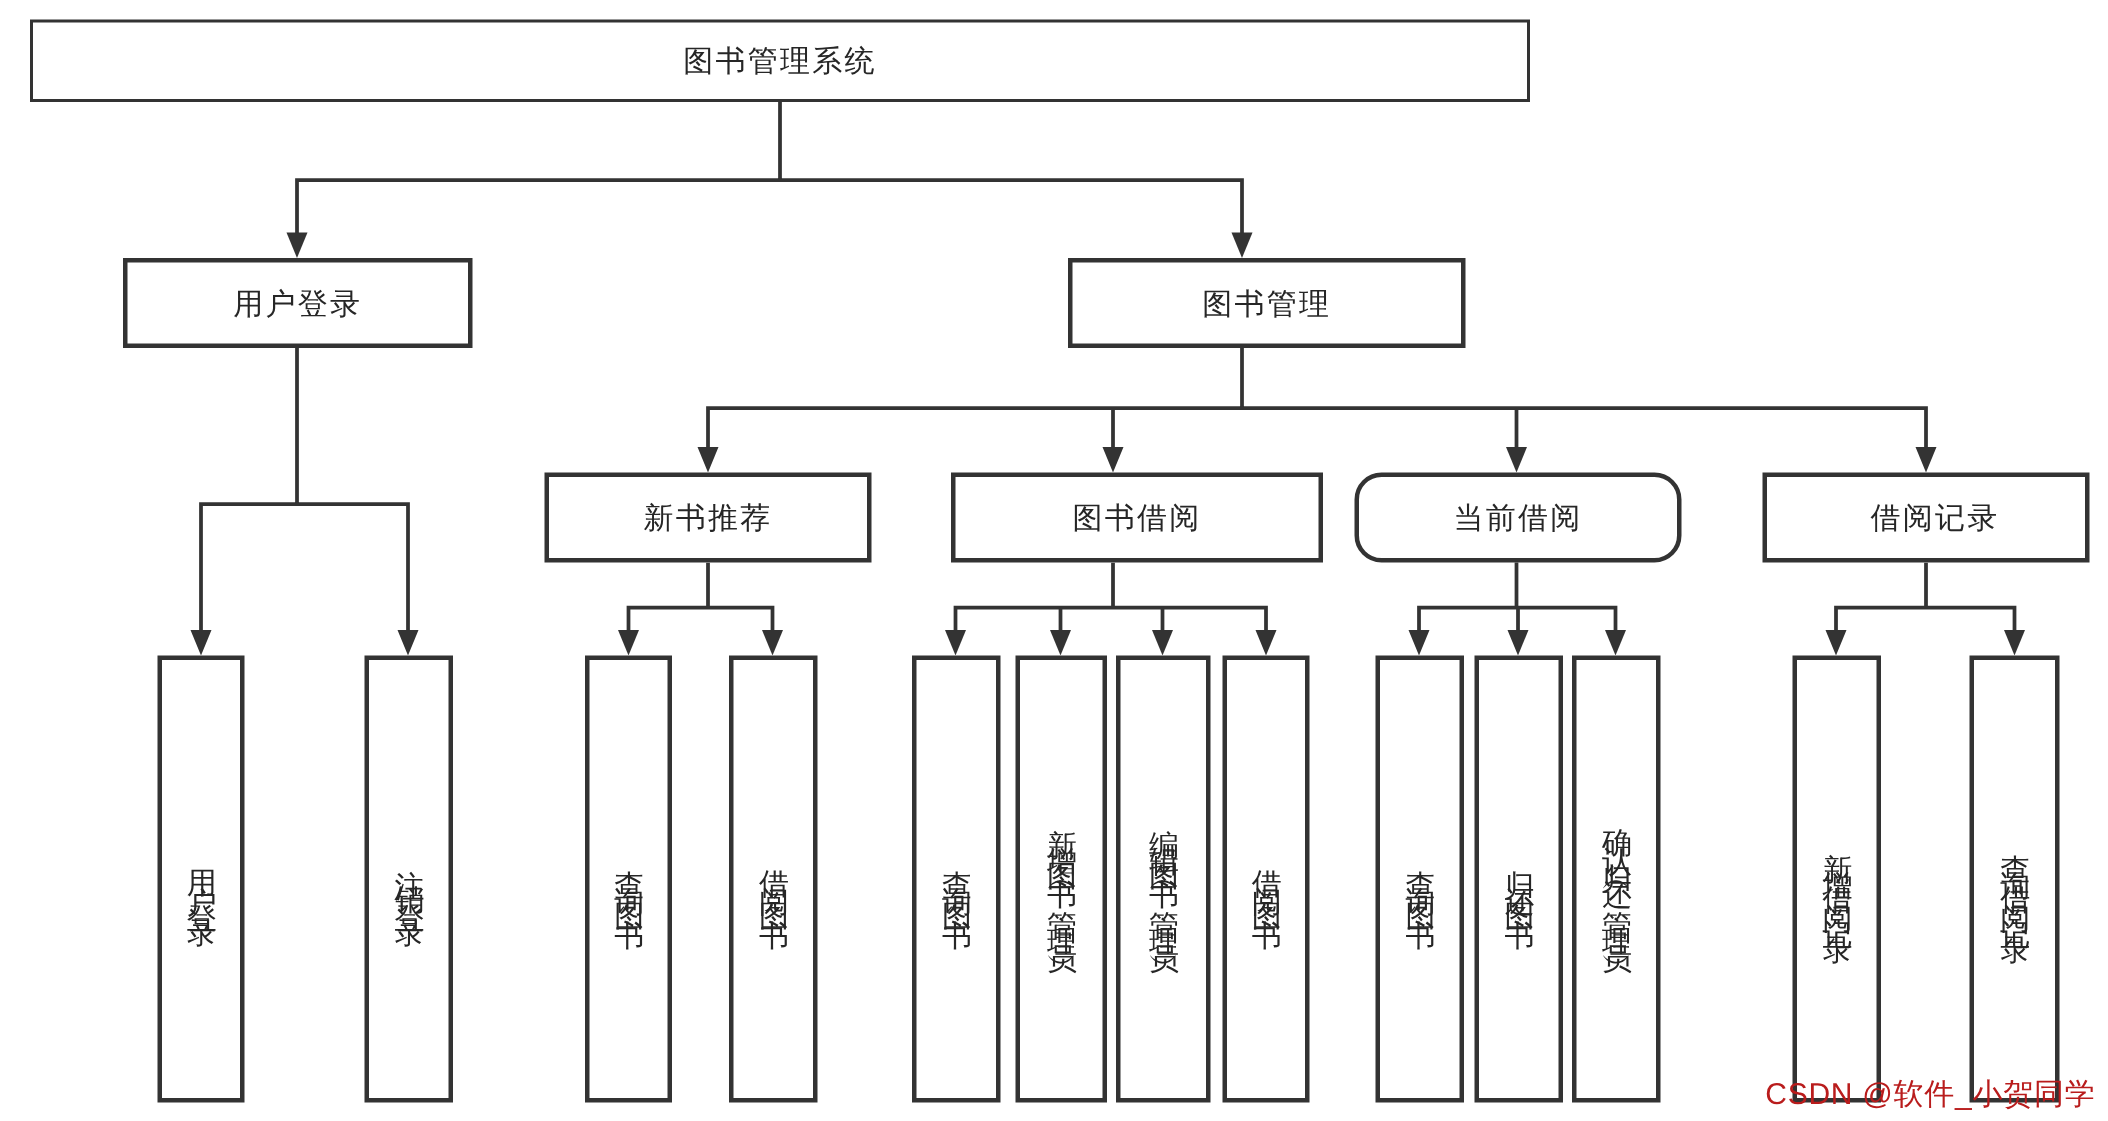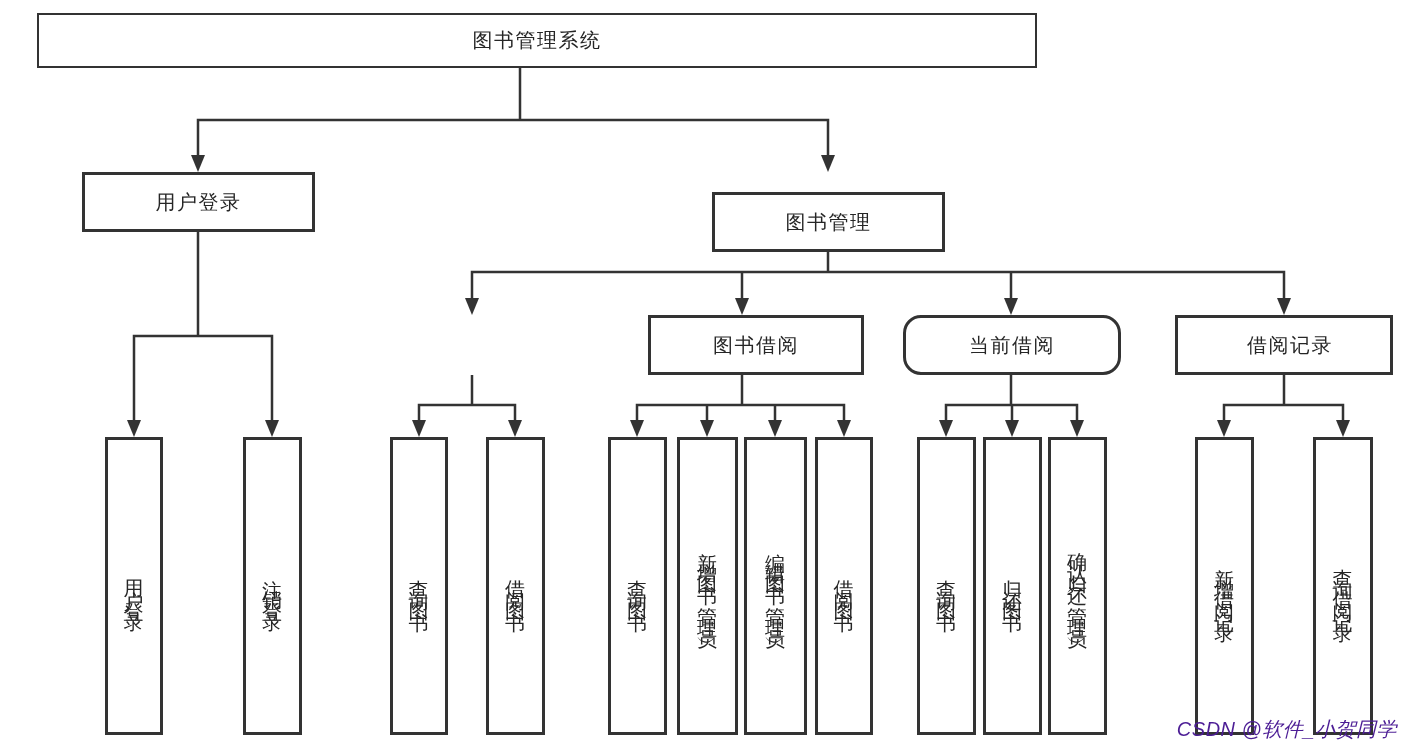--- a/index.html
+++ b/index.html
@@ -26,50 +26,49 @@
   .h-label { font-size:20px; letter-spacing:1.5px; white-space:nowrap; }
   .v-label {
     writing-mode:vertical-rl;
     text-orientation:mixed;
     font-size:20px;
     letter-spacing:11px;
     line-height:1;
     white-space:nowrap;
   }
   
-  #n-root  { left:20px;  top:13px;  width:1000px; height:55px;margin-left:17px; }
+  #n-root  { left:20px;  top:13px;  width:1000px; height:55px; }
   #n-login { left:82px;  top:172px; width:233px;  height:60px; }
-  #n-mgmt  { left:712px; top:172px; width:233px;  height:60px;margin-top:20px; }
+  #n-mgmt  { left:712px; top:172px; width:265px;  height:60px; }
   #n-s0 { left:363px;  top:315px; width:218px; height:60px; }
-  #n-s1 { left:648px;  top:315px; width:216px; height:60px; }
+  #n-s1 { left:634px;  top:315px; width:248px; height:60px; }
   #n-s2 { left:903px;  top:315px; width:218px; height:60px;border-radius:18px; }
   #n-s3 { left:1175px; top:315px; width:218px; height:60px;padding-left:12px; }
   .leaf { top:437px; height:298px; }
   #n-a0 { left:105px;  width:58px; }
   #n-a1 { left:243px;  width:59px; }
   #n-b0 { left:390px;  width:58px; }
   #n-b1 { left:486px;  width:59px; }
   #n-c0 { left:608px;  width:59px; }
   #n-c1 { left:677px;  width:61px; }
   #n-c2 { left:744px;  width:63px; }
   #n-c3 { left:815px;  width:58px; }
   #n-d0 { left:917px;  width:59px; }
   #n-d1 { left:983px;  width:59px; }
   #n-d2 { left:1048px; width:59px; }
   #n-e0 { left:1195px; width:59px; }
   #n-e1 { left:1313px; width:60px; }
   #watermark {
     position:absolute;
     right:8px; bottom:4px;
     font-size:20px;
-    color:#4c1d95;
+    color:#b91c1c;
     letter-spacing:0.5px;
     z-index:5;
     white-space:nowrap;
-    font-style:italic;
   }
 </style>
 </head>
 <body>
 
 <div id="canvas">
 
   <svg id="connectors" width="1405" height="747" viewBox="0 0 1405 747">
     <g stroke="#333333" stroke-width="2.5" fill="none">
       <path d="M520 68 V120 M198 158 V120 H828 V158"></path>
@@ -107,20 +106,23 @@
     <span class="h-label">图书管理系统</span>
   </div>
 
   <div class="box" id="n-login">
     <span class="h-label">用户登录</span>
   </div>
   <div class="box" id="n-mgmt">
     <span class="h-label">图书管理</span>
   </div>
 
+  <div class="box" id="n-s0">
+    <span class="h-label">新书推荐</span>
+  </div>
   <div class="box" id="n-s1">
     <span class="h-label">图书借阅</span>
   </div>
   <div class="box" id="n-s2">
     <span class="h-label">当前借阅</span>
   </div>
   <div class="box" id="n-s3">
     <span class="h-label">借阅记录</span>
   </div>
 

